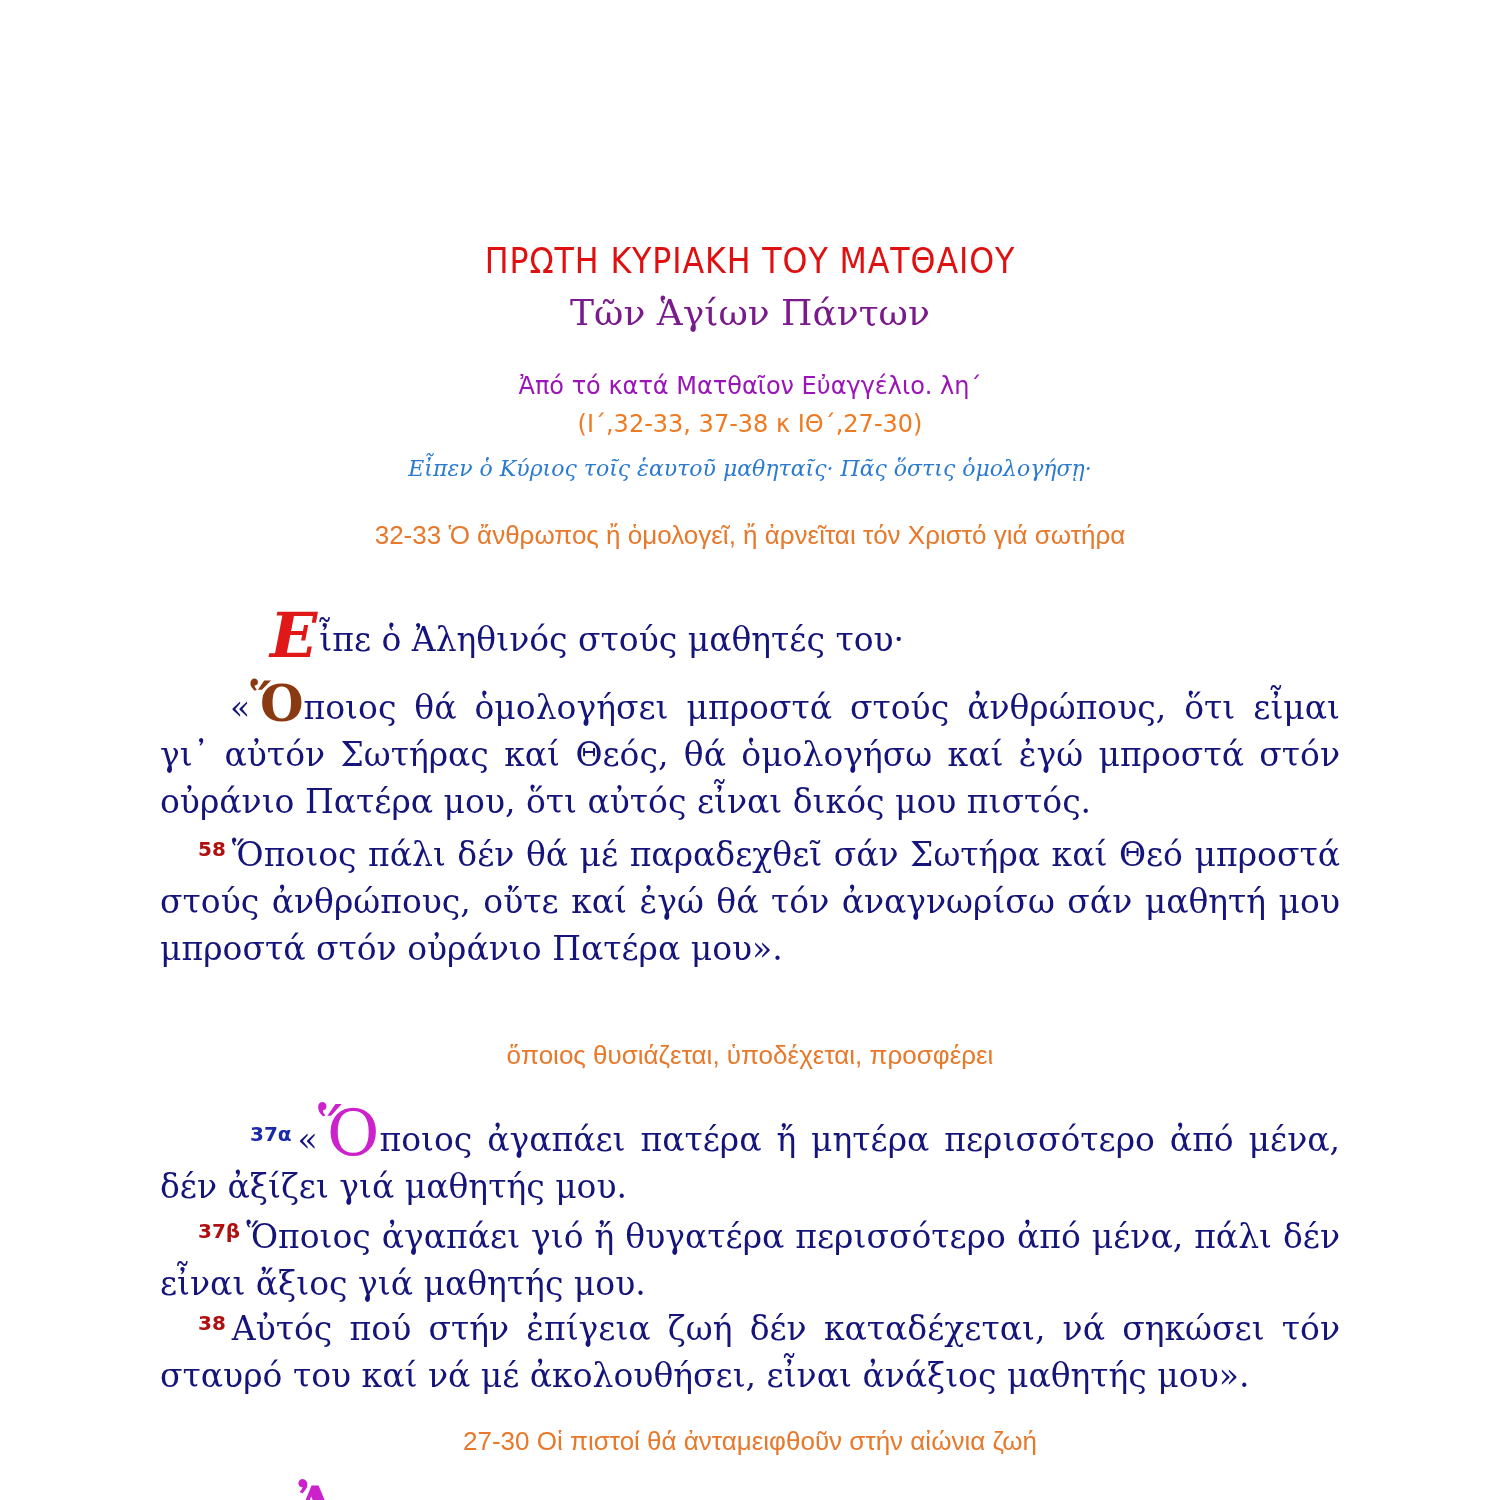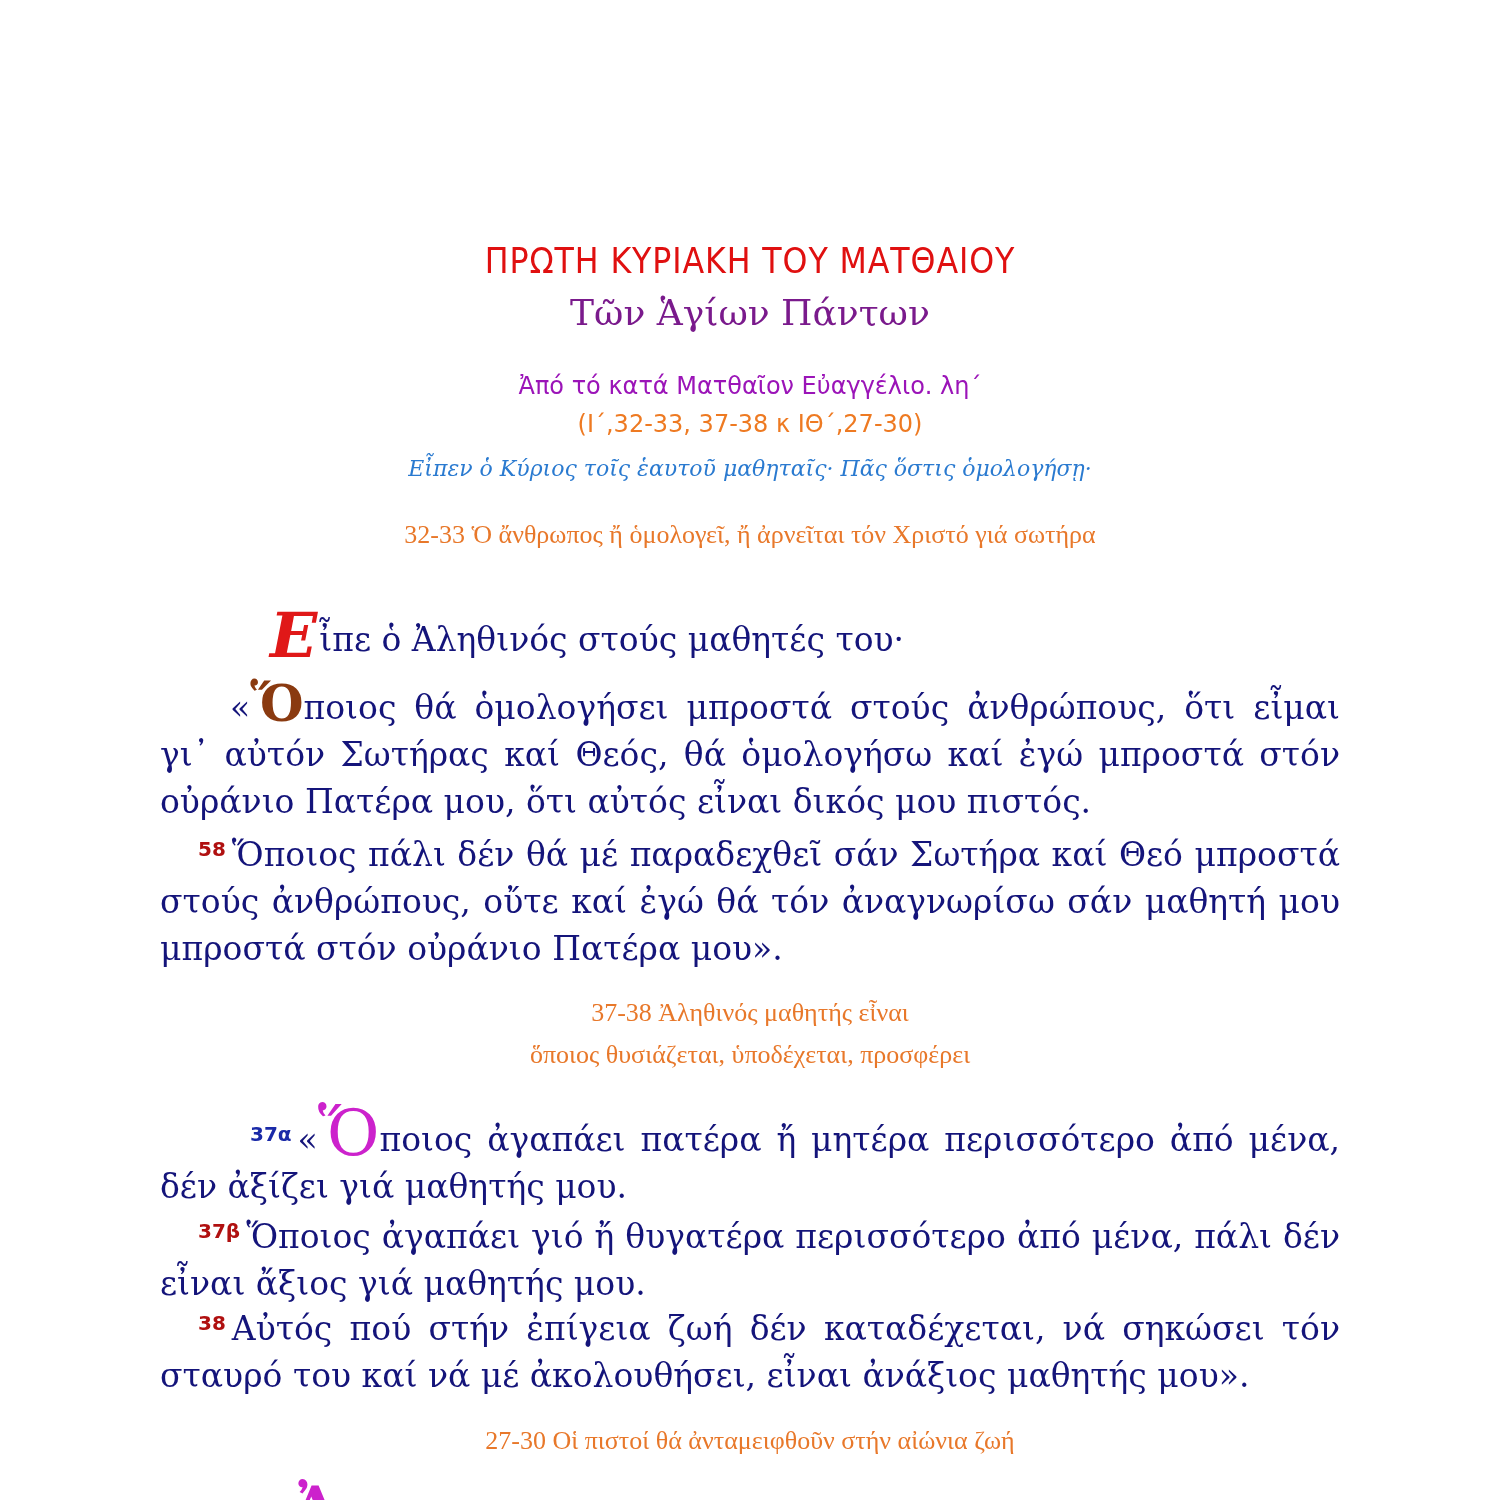--- a/index.html
+++ b/index.html
@@ -55,21 +55,21 @@
       color: #ee7a22;
     }
     .intro {
       top: 456px;
       font-family: "DejaVu Serif", serif;
       font-style: italic;
       font-size: 22px;
       color: #2a7ad0;
     }
     .section-heading {
-      font-family: Liberation Serif, serif;
+      font-family: Liberation Sans, sans-serif;
       font-size: 26px;
       color: #e8782a;
       line-height: 42px;
     }
     .h1 { top: 514px; }
     .h2 { top: 992px; }
     .h3 { top: 1420px; }
 
     .body-text {
       position: absolute;
@@ -158,21 +158,20 @@
   </div>
 
   <div class="body-text" style="top:680px;">
     <span class="indent-large"></span><span>«</span><span class="big-initial-brown">Ὅ</span><span>ποιος θά ὁμολογήσει μπροστά στούς ἀνθρώπους, ὅτι εἶμαι γι᾽ αὐτόν Σωτήρας καί Θεός, θά ὁμολογήσω καί ἐγώ μπροστά στόν οὐράνιο Πατέρα μου, ὅτι αὐτός εἶναι δικός μου πιστός.</span>
   </div>
 
   <div class="body-text" style="top:826px;">
     <span class="indent"></span><span class="verse-num">58</span><span>Ὅποιος πάλι δέν θά μέ παραδεχθεῖ σάν Σωτήρα καί Θεό μπροστά στούς ἀνθρώπους, οὔτε καί ἐγώ θά τόν ἀναγνωρίσω σάν μαθητή μου μπροστά στόν οὐράνιο Πατέρα μου».</span>
   </div>
 
-  <div class="center-line section-heading h2">37-38 Ἀληθινός μαθητής εἶναι</div>
   <div class="center-line section-heading" style="top:1034px;">ὅποιος θυσιάζεται, ὑποδέχεται, προσφέρει</div>
 
   <div class="body-text" style="top:1110px;">
     <span class="indent-xl"></span><span class="verse-num blue">37α</span><span>«</span><span class="big-initial-magenta">Ὅ</span><span>ποιος ἀγαπάει πατέρα ἤ μητέρα περισσότερο ἀπό μένα, δέν ἀξίζει γιά μαθητής μου.</span>
   </div>
 
   <div class="body-text" style="top:1208px;">
     <span class="indent"></span><span class="verse-num">37β</span><span>Ὅποιος ἀγαπάει γιό ἤ θυγατέρα περισσότερο ἀπό μένα, πάλι δέν εἶναι ἄξιος γιά μαθητής μου.</span>
   </div>
 

